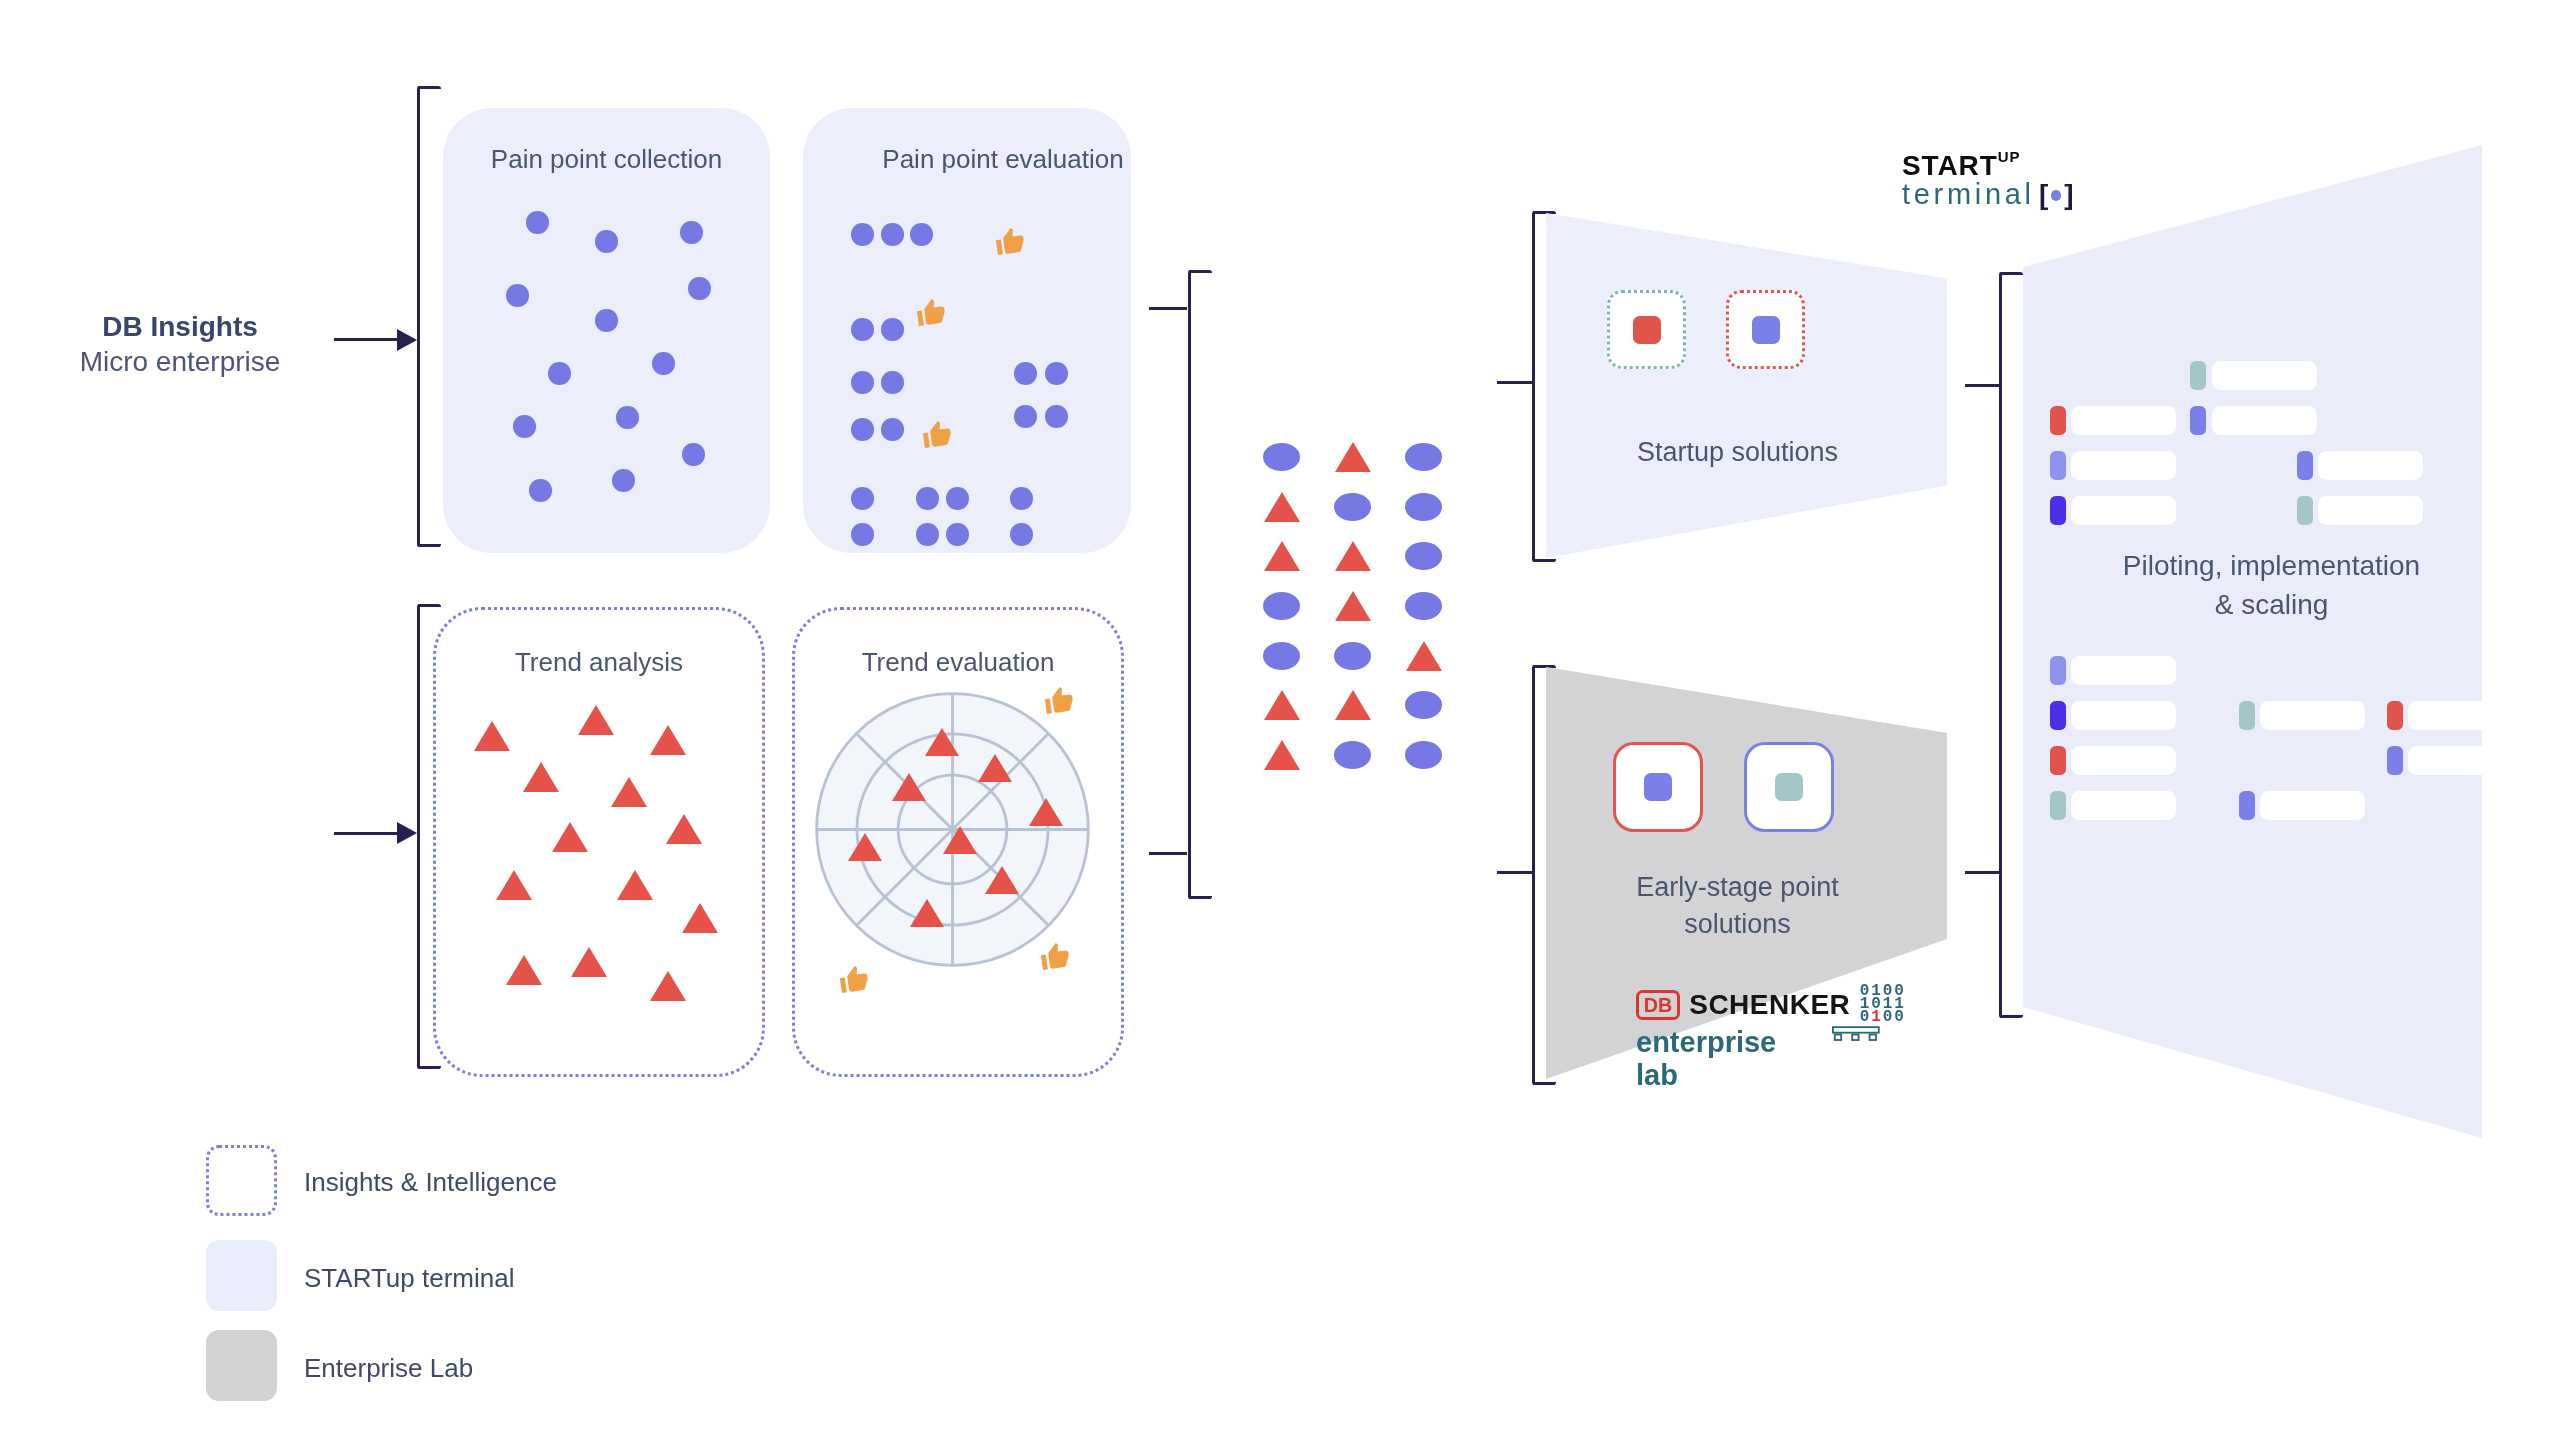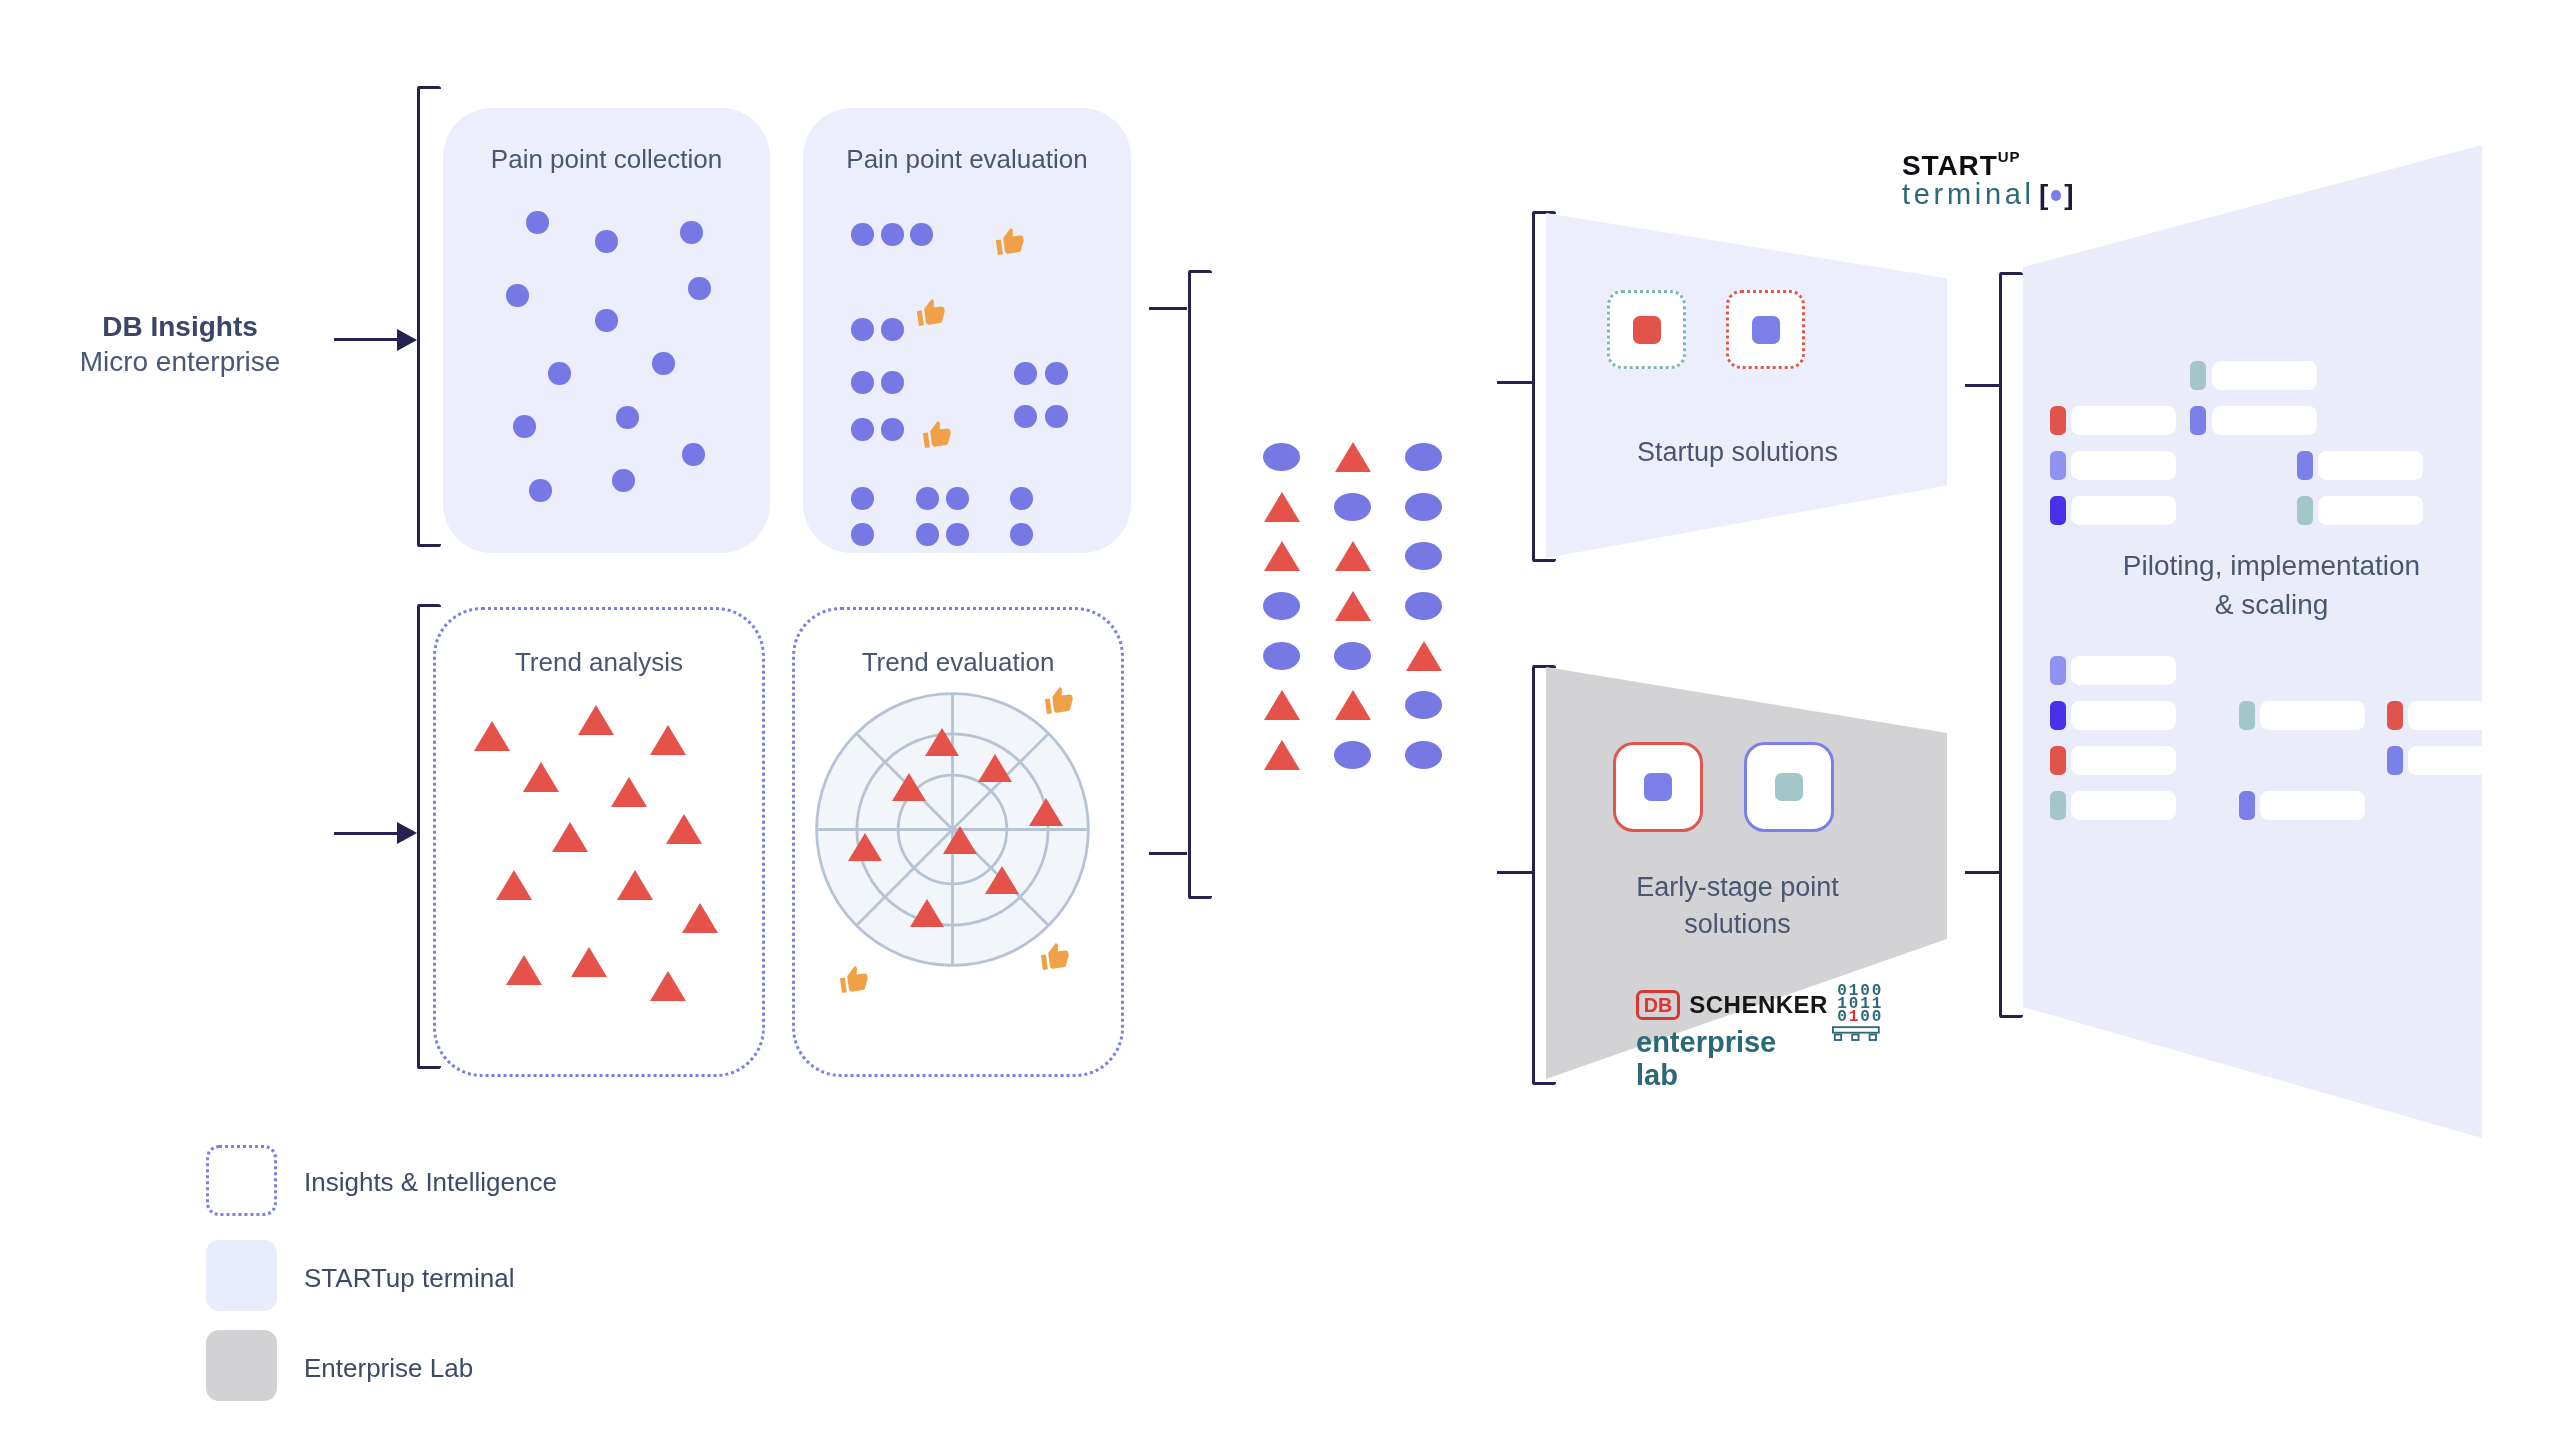--- a/index.html
+++ b/index.html
@@ -35,21 +35,21 @@
   .panel-title{position:absolute;text-align:center;font-weight:bold;font-size:29px;line-height:37px;color:#3E4A68;}
   
   .legend-label{position:absolute;font-size:26px;color:#3E4A68;}
   
   .lg-start{font-weight:900;font-size:28px;color:#0e0e12;letter-spacing:0.9px;}
   .lg-up{font-weight:900;font-size:15px;color:#0e0e12;vertical-align:13px;letter-spacing:0.9px;}
   .lg-terminal{font-size:29px;color:#2C6977;letter-spacing:3.7px;}
   .lg-br{font-size:28px;font-weight:bold;color:#1c1c3a;}
   .lg-dot{display:inline-block;width:10.3px;height:10.3px;border-radius:50%;background:#7B7FE8;vertical-align:3.7px;margin:0 2.8px;}
   .db-badge{display:inline-block;border:3.7px solid #DC3530;border-radius:6.6px;color:#DC3530;font-weight:900;font-size:19.7px;padding:0px 4.7px;line-height:24px;}
-  .schenker{font-weight:800;font-size:24px;color:#151515;letter-spacing:0.5px;text-align:right;}
+  .schenker{font-weight:800;font-size:28px;color:#151515;letter-spacing:0.5px;text-align:right;}
   .entlab{font-weight:800;font-size:29px;color:#2C6977;}
   .binline{font-family:"Liberation Mono","DejaVu Sans Mono",monospace;font-weight:bold;font-size:16px;line-height:13px;color:#2C6977;letter-spacing:1.9px;}
   .binline .r{color:#DC3530;}
 </style>
 </head>
 <body>
 
 <div id="canvas">
 
   <div class="label-block" style="left:37px;top:309px;width:286px;">
@@ -73,21 +73,21 @@
   <div class="hline" style="left:1149px;top:852px;width:38px;"></div>
   <div class="hline" style="left:1497px;top:381px;width:35px;"></div>
   <div class="hline" style="left:1497px;top:871px;width:35px;"></div>
   <div class="hline" style="left:1965px;top:384px;width:34px;"></div>
   <div class="hline" style="left:1965px;top:871px;width:34px;"></div>
 
   <div class="soft-box" style="left:443px;top:108px;width:327px;height:445px;">
     <div class="box-title" style="top:36px;">Pain point collection</div>
   </div>
   <div class="soft-box" style="left:803px;top:108px;width:328px;height:445px;">
-    <div class="box-title" style="top:36px;">Pain point evaluation</div>
+    <div class="box-title" style="top:36px;padding-left:36px;">Pain point evaluation</div>
   </div>
 
   <div class="dotted-box" style="left:433px;top:607px;width:326px;height:464px;">
     <div class="box-title" style="top:37px;">Trend analysis</div>
   </div>
   <div class="dotted-box" style="left:792px;top:607px;width:326px;height:464px;">
     <div class="box-title" style="top:37px;">Trend evaluation</div>
   </div>
   <svg class="abs" style="left:811px;top:688px;" width="283" height="283" id="radar-svg" viewBox="0 0 302 302">
       <circle cx="151" cy="151" r="145" fill="#F2F5FA" stroke="#B7C2D2" stroke-width="3"></circle>

